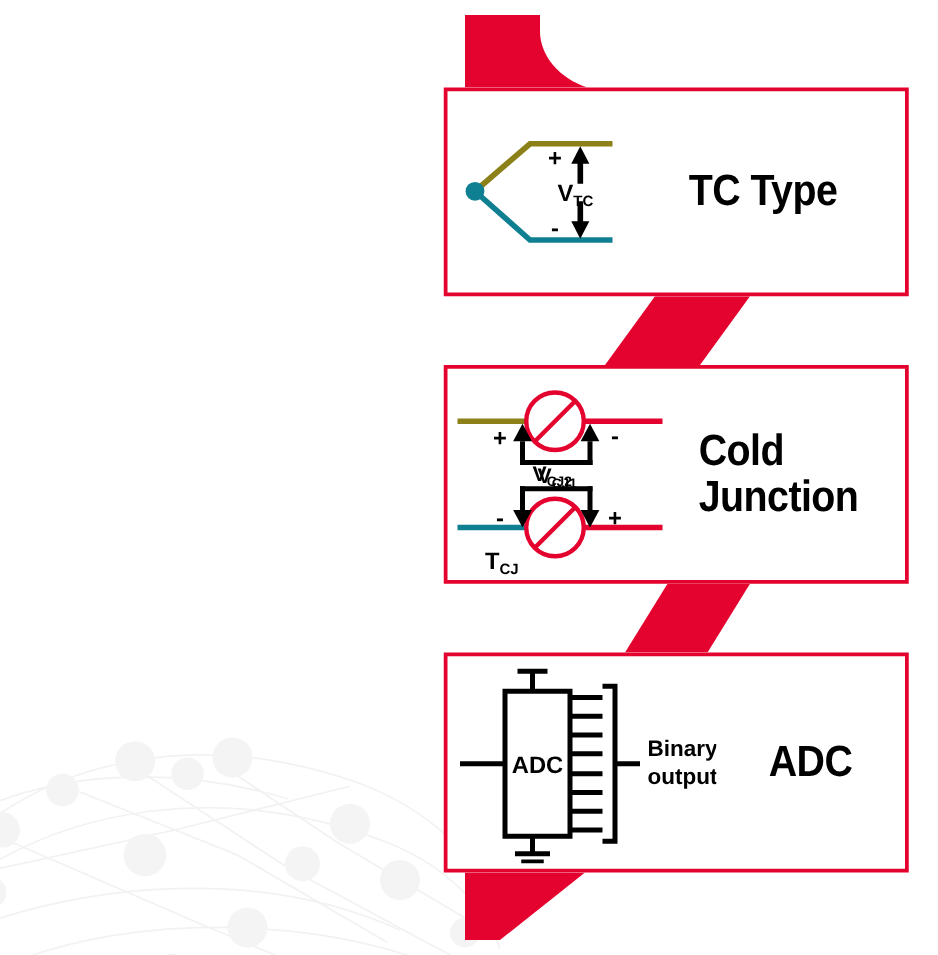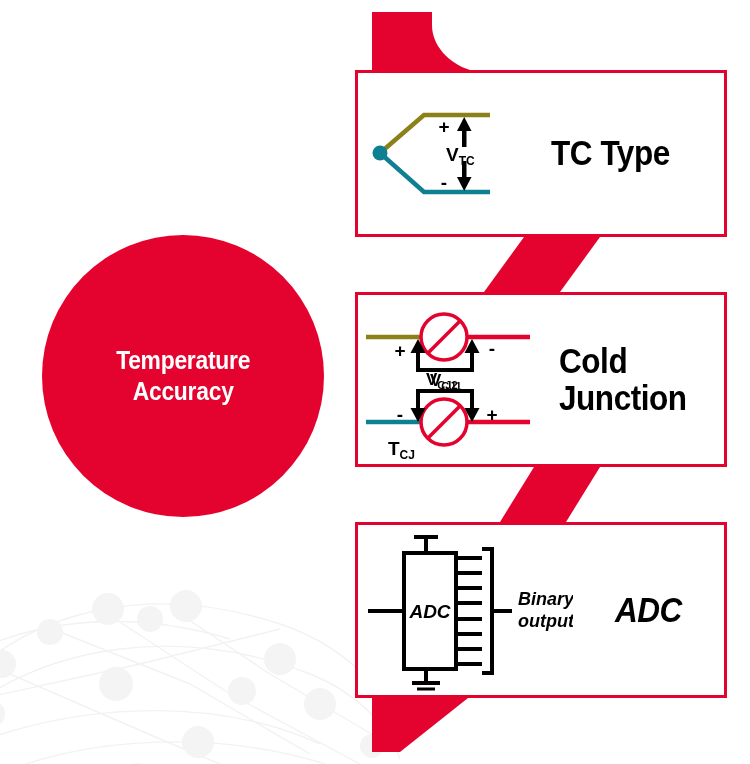--- a/index.html
+++ b/index.html
@@ -67,21 +67,21 @@
     left: 355px;
     width: 372px;
     background: #ffffff;
     border: 3px solid #E4032E;
     box-sizing: border-box;
     display: flex;
     align-items: center;
   }
   #panel-tc   { top: 70px;  height: 167px; }
   #panel-cj   { top: 292px; height: 175px; }
-  #panel-adc  { top: 522px; height: 176px; font-style: italic; }
+  #panel-adc  { top: 522px; height: 176px; }
 
   .panel-figure {
     position: relative;
     flex: 0 0 auto;
     width: 175px;
     height: 100%;
   }
   .panel-figure svg { position: absolute; left: 0; top: 0; }
 
   .panel-label {
@@ -145,26 +145,20 @@
 
     <path d="M372 12 L432 12 L432 25 C 432 45, 448 63, 470 70 L372 70 Z" fill="#E4032E"></path>
 
     <path d="M524 237 L600 237 L560 292 L484 292 Z" fill="#E4032E"></path>
 
     <path d="M534 467 L600 467 L566 522 L500 522 Z" fill="#E4032E"></path>
 
     <path d="M372 698 L468 698 L400 752 L372 752 Z" fill="#E4032E"></path>
   </svg>
 
-  <div id="circle">
-    <div class="circle-text">
-      <div>Temperature</div>
-      <div>Accuracy</div>
-    </div>
-  </div>
 
   <div class="panel" id="panel-tc">
     <div class="panel-figure">
       <svg width="175" height="161" viewBox="0 0 175 161" xmlns="http://www.w3.org/2000/svg">
 
         <path d="M22 80 L66 42 L132 42" stroke="#8C8019" stroke-width="4.5" fill="none" stroke-linejoin="miter"></path>
 
         <path d="M22 80 L66 119 L132 119" stroke="#0F8091" stroke-width="4.5" fill="none" stroke-linejoin="miter"></path>
 
         <circle cx="22" cy="80" r="7.5" fill="#0F8091"></circle>

